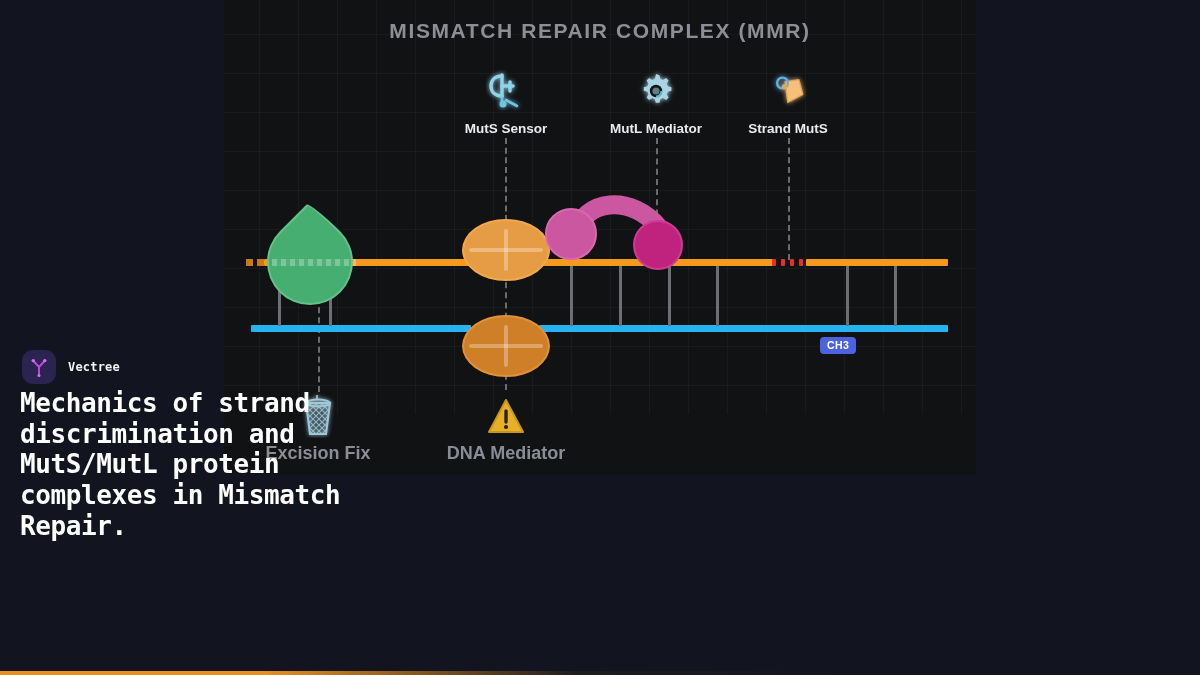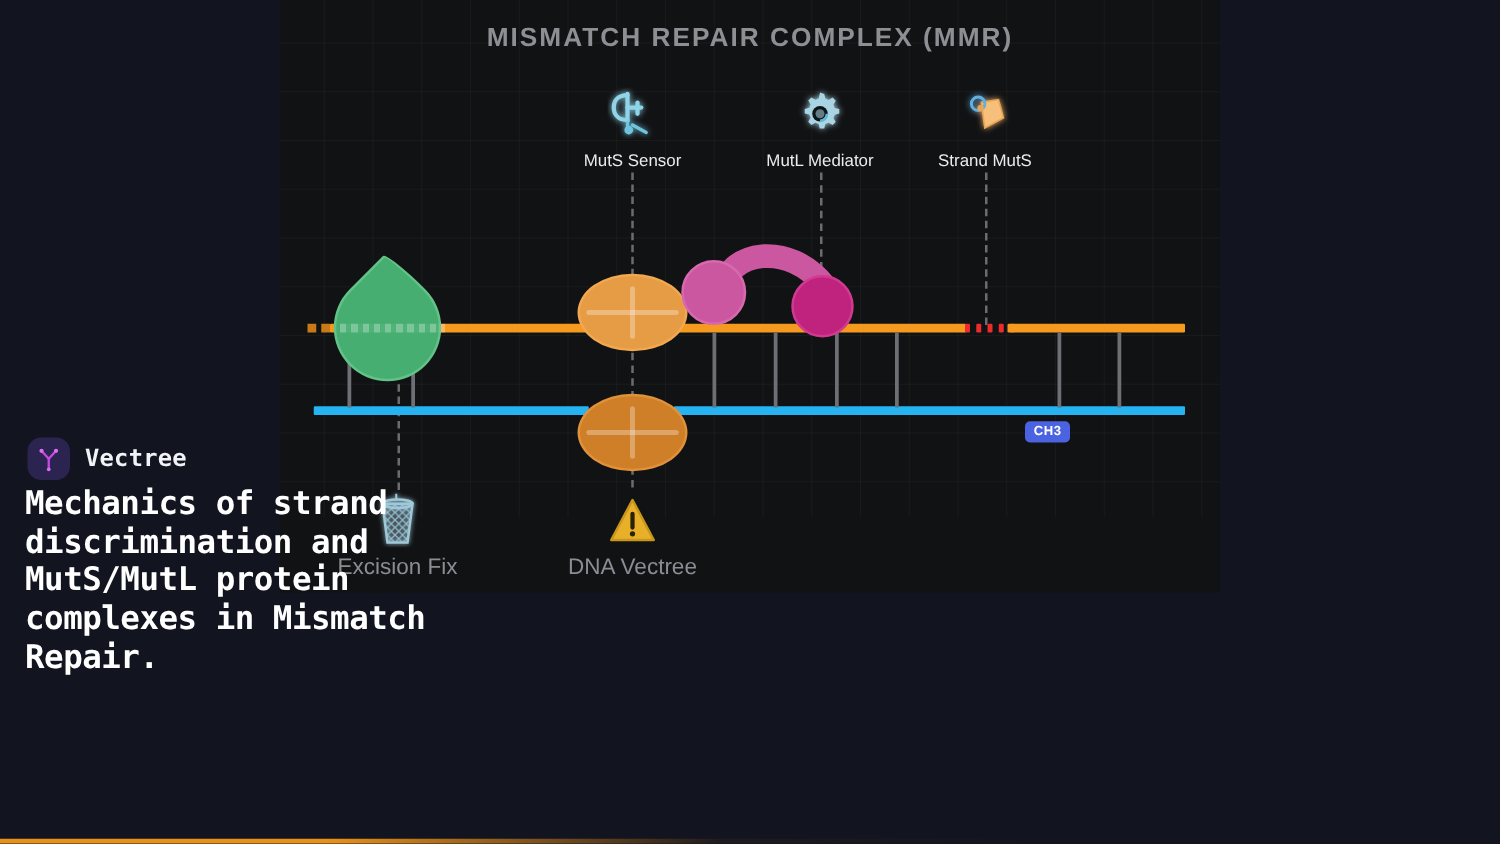--- a/index.html
+++ b/index.html
@@ -62,21 +62,21 @@
   .marker .glyph {
     display: block;
     height: 46px;
     line-height: 46px;
     font-size: 0;
   }
   .marker .mlabel {
     display: block;
     margin-top: 5px;
     font-size: 13.5px;
-    font-weight: 400;
+    font-weight: 700;
     color: #e9ebef;
   }
   .marker.muted .mlabel { color: #8a8d94; font-size: 18px; }
   
   .strand {
     position: absolute;
     height: 7px;
     border-radius: 1px;
   }
   .strand.top { background: #F5991F; }
@@ -163,21 +163,21 @@
     display: flex; align-items: center; gap: 12px;
   }
   .brand-mark {
     width: 34px; height: 34px;
     border-radius: 11px;
     background: #2b2450;
     display: flex; align-items: center; justify-content: center;
   }
   .brand-name {
     font-family: "DejaVu Sans Mono", monospace;
-    font-size: 19px;
+    font-size: 12px;
     font-weight: 700;
     color: #f2f3f6;
     letter-spacing: 0.2px;
   }
   .headline {
     position: absolute;
     left: 20px; top: 388px;
     width: 340px;
     font-family: "DejaVu Sans Mono", monospace;
     font-size: 26px;
@@ -366,21 +366,21 @@
   </div>
 
   <div class="marker muted" style="left:431px; top:392px;">
     <span class="glyph">
       <svg width="40" height="46" viewBox="0 0 40 46" fill="none">
         <path d="M20 8 L37 40 L3 40 Z" fill="#E8B029" stroke="#C9961C" stroke-width="2" stroke-linejoin="round"></path>
         <path d="M20 19 L20 30" stroke="#2a2208" stroke-width="3.4" stroke-linecap="round"></path>
         <circle cx="20" cy="35" r="2.1" fill="#2a2208"></circle>
       </svg>
     </span>
-    <span class="mlabel">DNA Vectree</span>
+    <span class="mlabel">DNA Mediator</span>
   </div>
 
   <div class="brand">
     <span class="brand-mark">
       <svg width="22" height="22" viewBox="0 0 22 22" fill="none">
         <g stroke="#c04ae0" stroke-width="1.9" stroke-linecap="round" fill="none">
           <path d="M11 19 L11 11"></path>
           <path d="M11 11 L5.5 5"></path>
           <path d="M11 11 L16.5 5"></path>
         </g>

